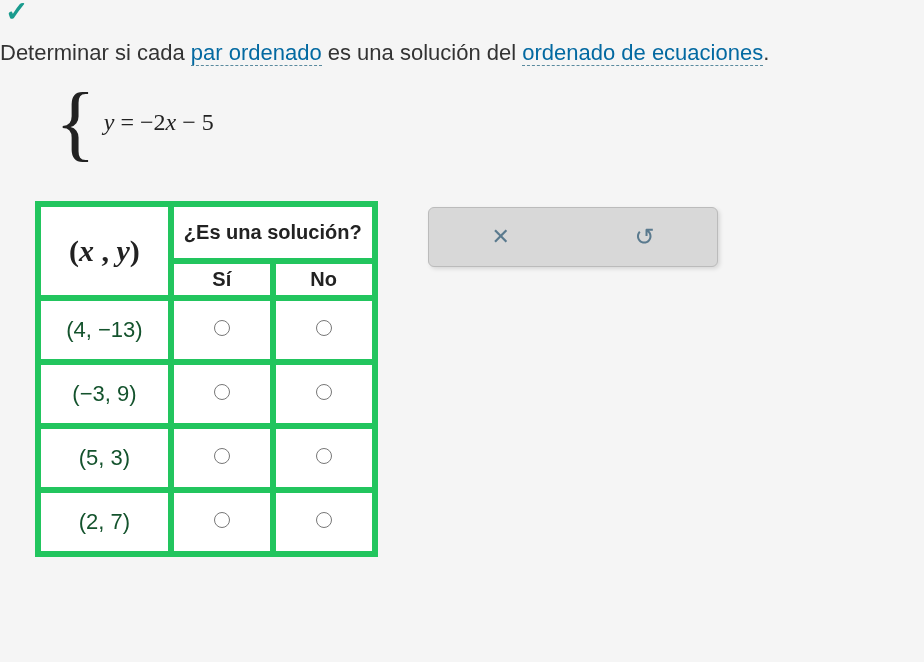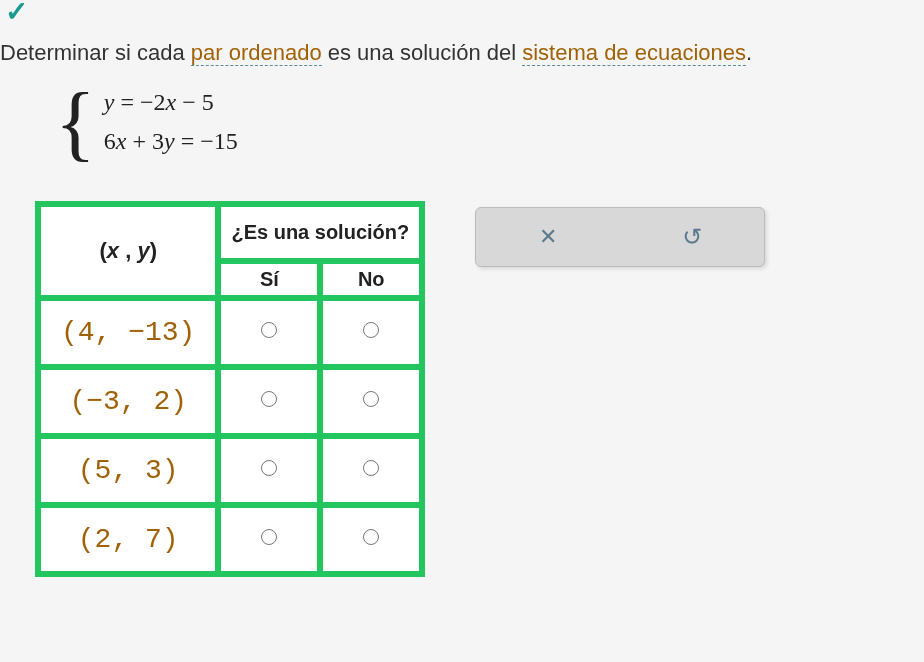--- a/index.html
+++ b/index.html
@@ -26,21 +26,21 @@
     .content {
       padding: 40px 0 0 0;
     }
     .question-text {
       font-size: 22px;
       color: #333;
       margin-bottom: 18px;
       padding-left: 0;
     }
     .link-text {
-      color: #a16207;
+      color: #0369a1;
       border-bottom: 1px dashed #5a8a9e;
       cursor: pointer;
     }
     .equation-system {
       display: flex;
       align-items: center;
       margin-left: 55px;
       margin-bottom: 40px;
       font-family: 'Times New Roman', serif;
       font-size: 24px;
@@ -48,21 +48,21 @@
     }
     .brace {
       font-size: 85px;
       font-weight: 100;
       line-height: 0.9;
       margin-right: 8px;
       font-family: 'Times New Roman', serif;
     }
     .equations {
       display: flex;
-      flex-direction: column;
+      flex-direction: row;
       gap: 12px;
       font-style: italic;
     }
     .equations .eq {
       font-style: normal;
     }
     .equations .eq .var {
       font-style: italic;
     }
     .main-row {
@@ -83,36 +83,36 @@
     .solution-table th {
       font-weight: bold;
       color: #222;
       padding: 4px 14px;
       font-size: 20px;
     }
     .solution-table .header-top {
       padding: 14px 10px;
     }
     .solution-table .xy-cell {
+      font-family: Liberation Serif, serif;
+      font-size: 30px;
+      font-style: normal;
+      padding: 10px 28px;
+    }
+    .solution-table .xy-cell .paren {
+      font-style: normal;
+    }
+    .solution-table .xy-cell .var {
+      font-style: italic;
+    }
+    .solution-table td.pair {
       font-family: Liberation Sans, sans-serif;
       font-size: 22px;
-      font-style: normal;
-      padding: 10px 28px;
-    }
-    .solution-table .xy-cell .paren {
-      font-style: normal;
-    }
-    .solution-table .xy-cell .var {
-      font-style: italic;
-    }
-    .solution-table td.pair {
-      font-family: Liberation Mono, monospace;
-      font-size: 28px;
       padding: 16px 20px;
-      color: #a16207;
+      color: #14532d;
     }
     .solution-table td.radio-cell {
       padding: 16px 30px;
     }
     .radio-circle {
       display: inline-block;
       width: 16px;
       height: 16px;
       border: 1.5px solid #777;
       border-radius: 50%;
@@ -150,31 +150,28 @@
       color: #5a7a8e;
     }
   </style>
 </head>
 <body>
 
 <div class="checkmark-corner">✓</div>
 
 <div class="content">
   <div class="question-text">
-    <span>Determinar si cada </span><span class="link-text">par ordenado</span><span> es una solución del </span><span class="link-text">sistema de ecuaciones</span><span>.</span>
+    <span>Determinar si cada </span><span class="link-text">par ordenado</span><span> es una solución del </span><span class="link-text">ordenado de ecuaciones</span><span>.</span>
   </div>
 
   <div class="equation-system">
     <div class="brace">{</div>
     <div class="equations">
       <div class="eq">
         <span class="var">y</span><span> = −2</span><span class="var">x</span><span> − 5</span>
-      </div>
-      <div class="eq">
-        <span>6</span><span class="var">x</span><span> + 3</span><span class="var">y</span><span> = −15</span>
       </div>
     </div>
   </div>
 
   <div class="main-row">
     <table class="solution-table">
       <tbody>
           <tr>
         <th rowspan="2" class="xy-cell">
           <span class="paren">(</span><span class="var">x</span><span class="paren"> , </span><span class="var">y</span><span class="paren">)</span>
@@ -184,21 +181,21 @@
       <tr>
         <th>Sí</th>
         <th>No</th>
       </tr>
       <tr>
         <td class="pair">(4, −13)</td>
         <td class="radio-cell"><span class="radio-circle"></span></td>
         <td class="radio-cell"><span class="radio-circle"></span></td>
       </tr>
       <tr>
-        <td class="pair">(−3, 2)</td>
+        <td class="pair">(−3, 9)</td>
         <td class="radio-cell"><span class="radio-circle"></span></td>
         <td class="radio-cell"><span class="radio-circle"></span></td>
       </tr>
       <tr>
         <td class="pair">(5, 3)</td>
         <td class="radio-cell"><span class="radio-circle"></span></td>
         <td class="radio-cell"><span class="radio-circle"></span></td>
       </tr>
       <tr>
         <td class="pair">(2, 7)</td>

